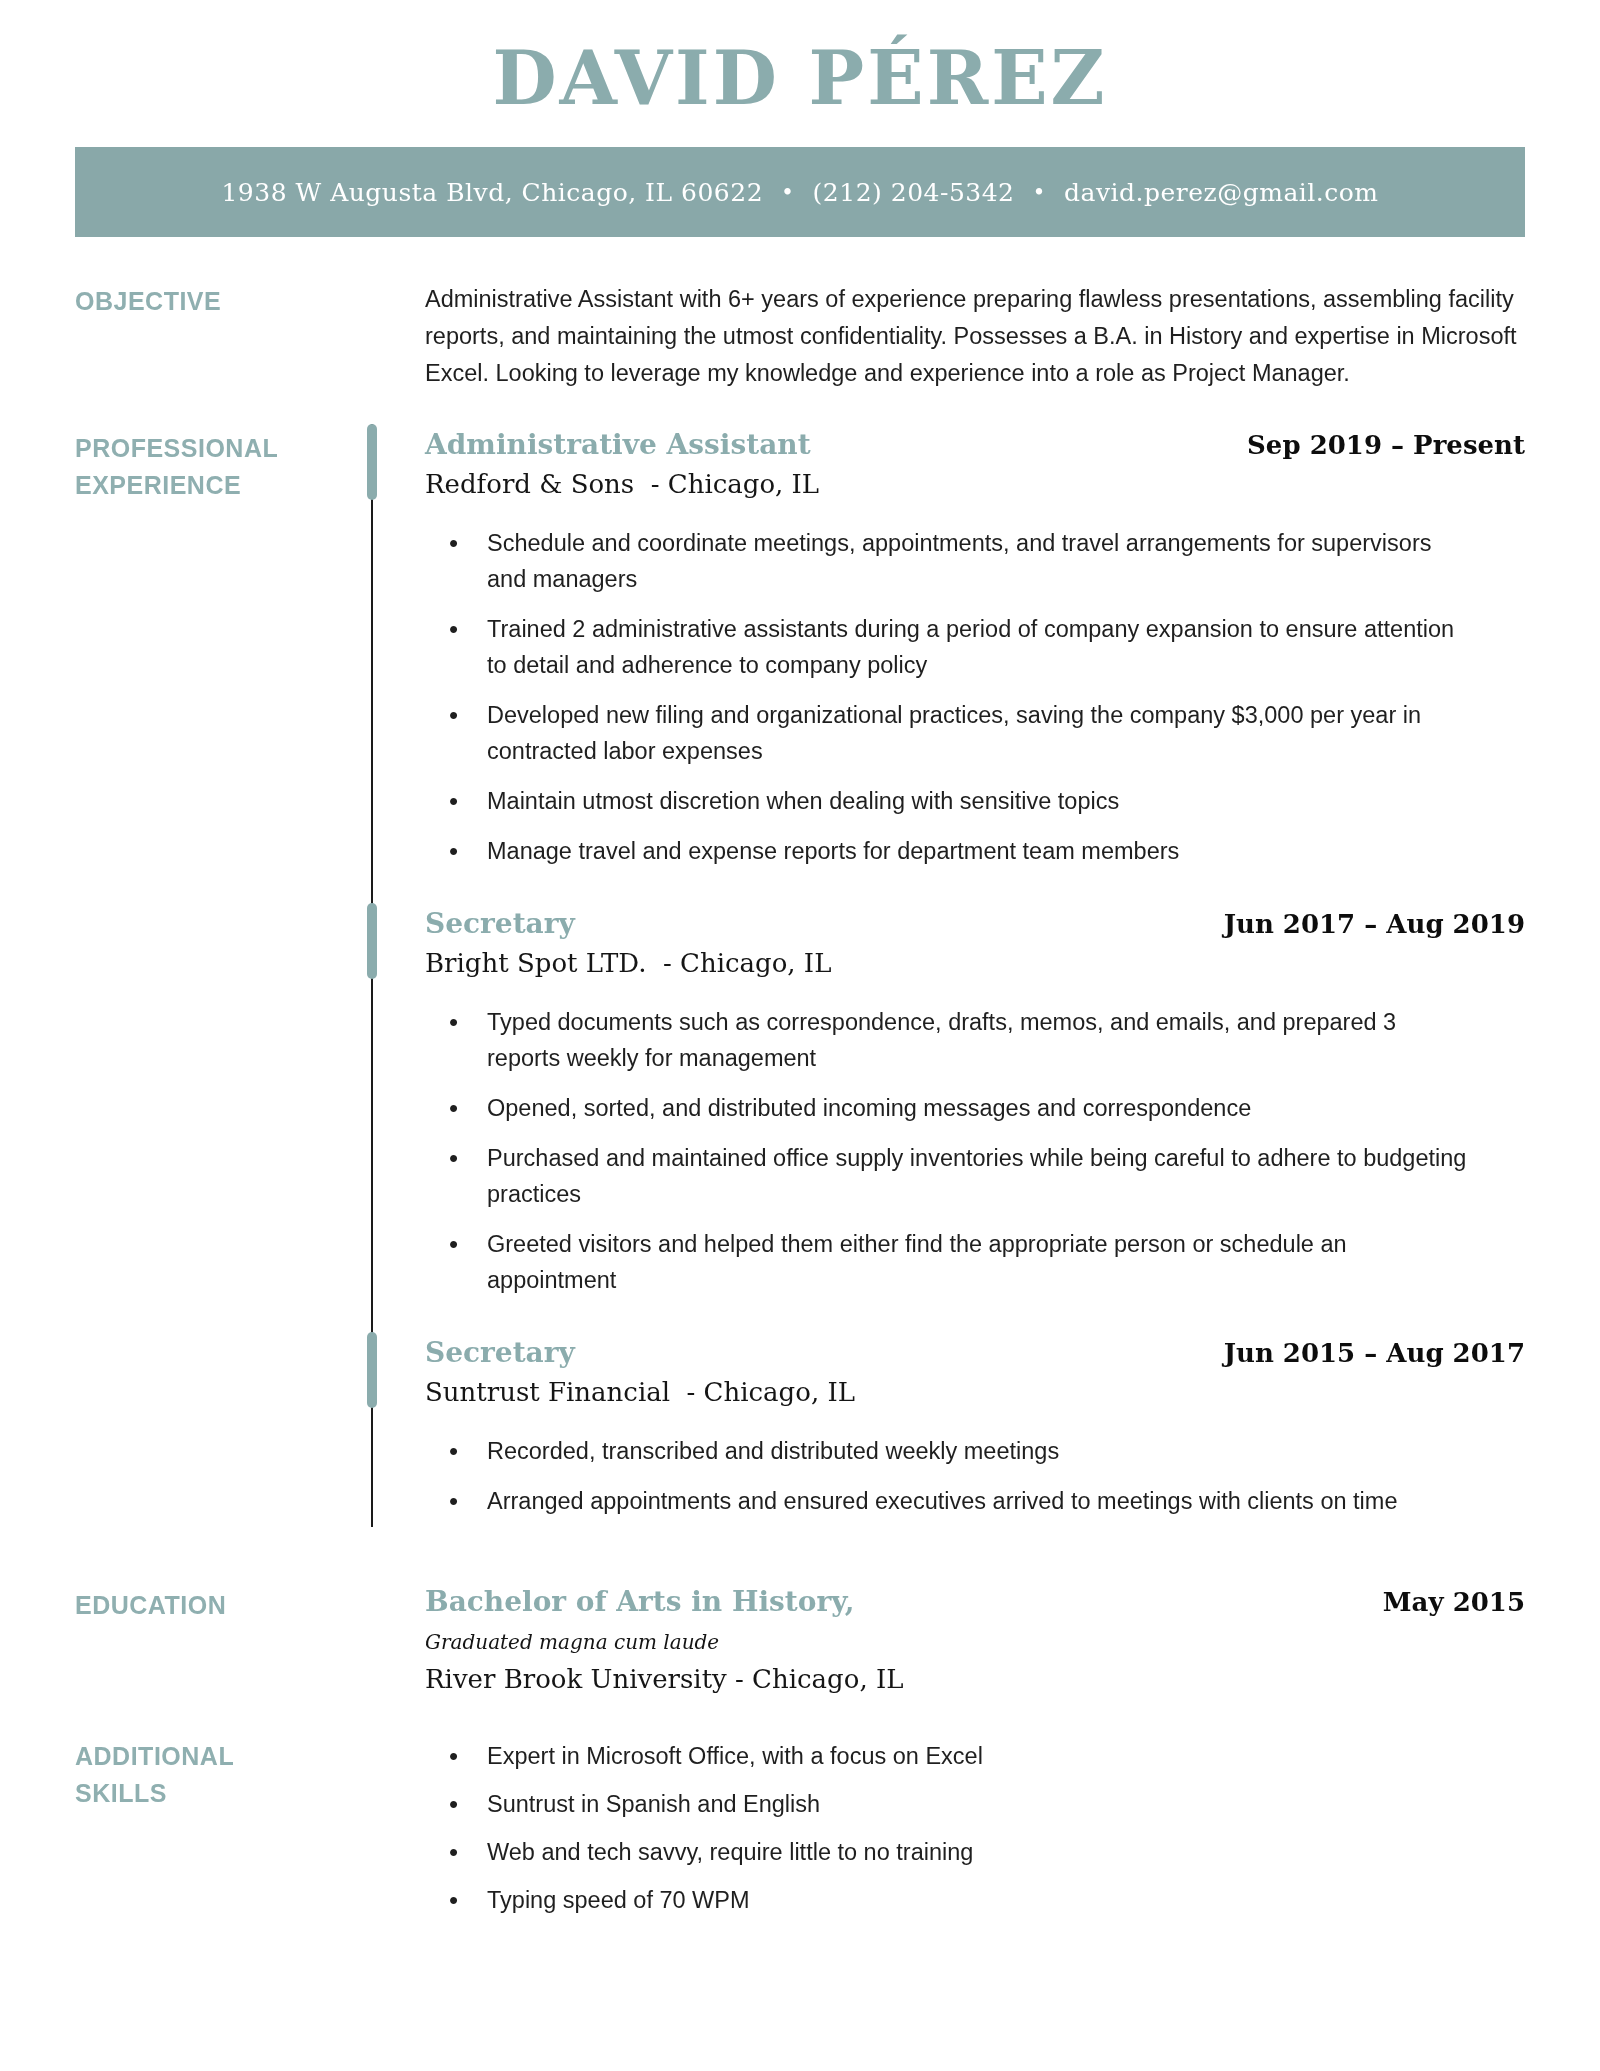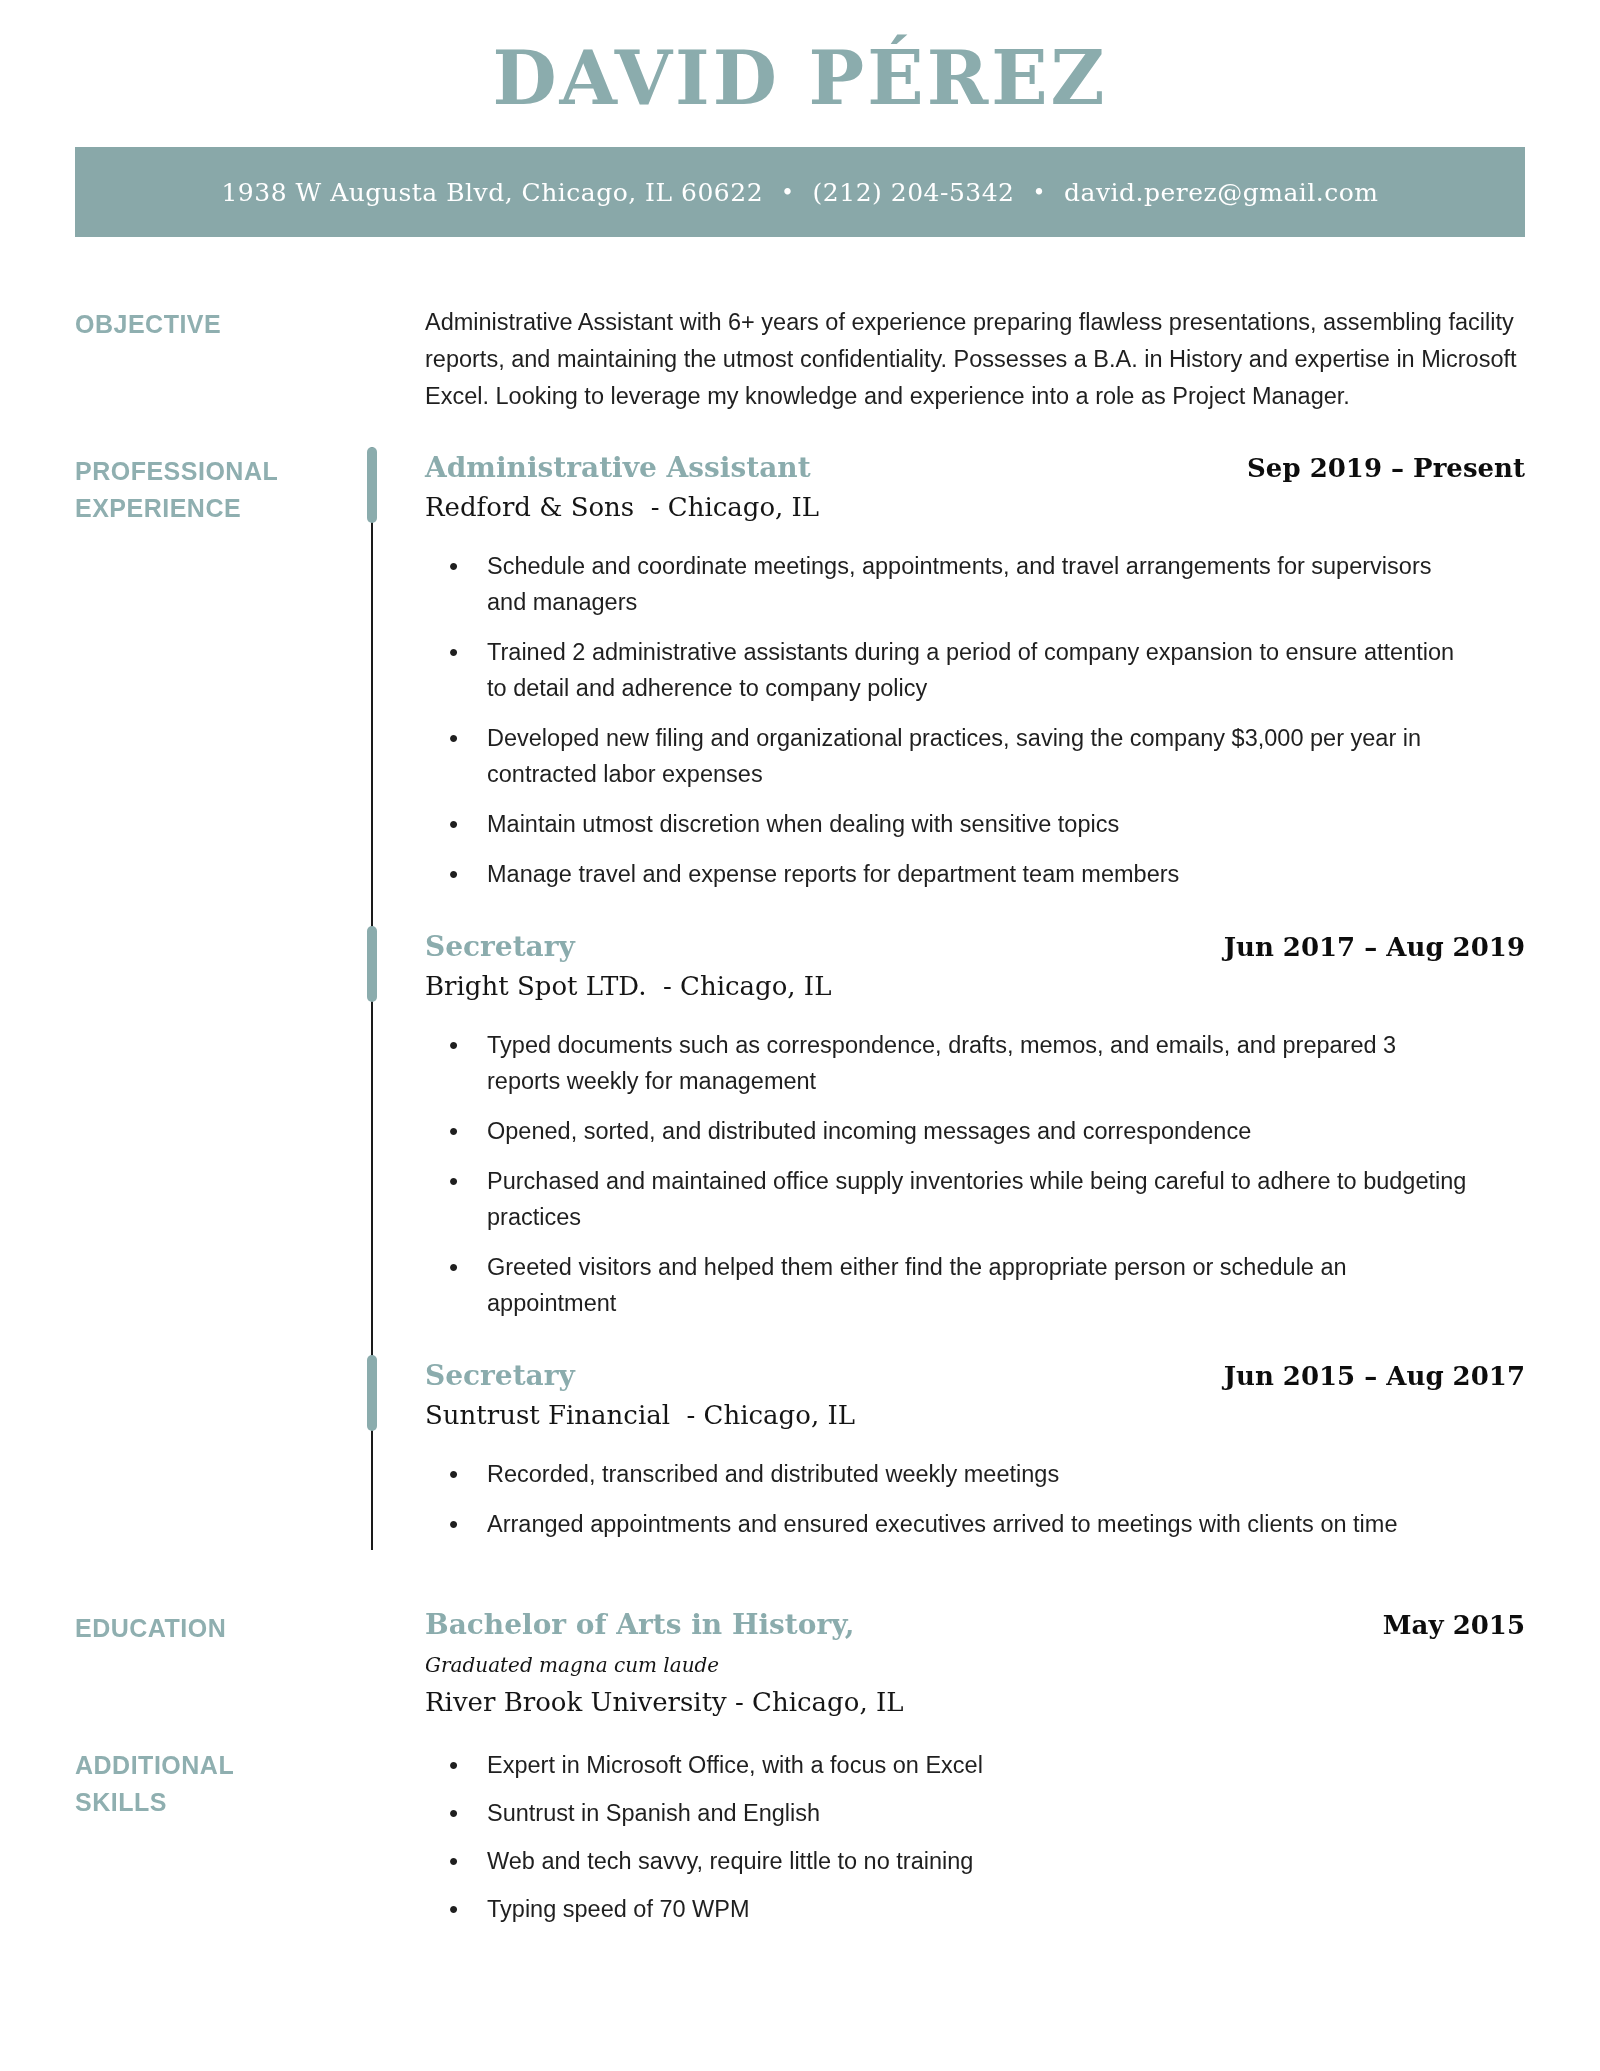--- a/index.html
+++ b/index.html
@@ -42,21 +42,21 @@
     font-weight:bold;
     font-size:25px;
     line-height:1.45;
     color:#8FAFB0;
     letter-spacing:0.5px;
     padding-top:2px;
   }
   .section-label span { display:block; max-width:240px; }
   .section-content { flex:1; min-width:0; }
 
-  .objective-section { margin-top:67px; }
+  .objective-section { margin-top:44px; }
   .objective-text {
     font-size:23.5px;
     line-height:37px;
     max-width:1105px;
   }
 
   
   .experience-section { margin-top:36px; }
   .xp-content { position:relative; }
   .rail-line {
@@ -133,21 +133,21 @@
     margin-top:12px;
   }
   .edu-school {
     font-family:"DejaVu Serif", serif;
     font-size:26px;
     color:#151515;
     margin-top:10px;
   }
 
   
-  .skills-section { margin-top:28px;justify-content:center; }
+  .skills-section { margin-top:42px;justify-content:center; }
   .skills-section ul.bullets { margin-top:2px; }
   .skills-section ul.bullets li { margin-bottom:12px; }
 </style>
 </head>
 <body>
 
 <div class="page">
 
   <h1 class="name">DAVID PÉREZ</h1>
 

